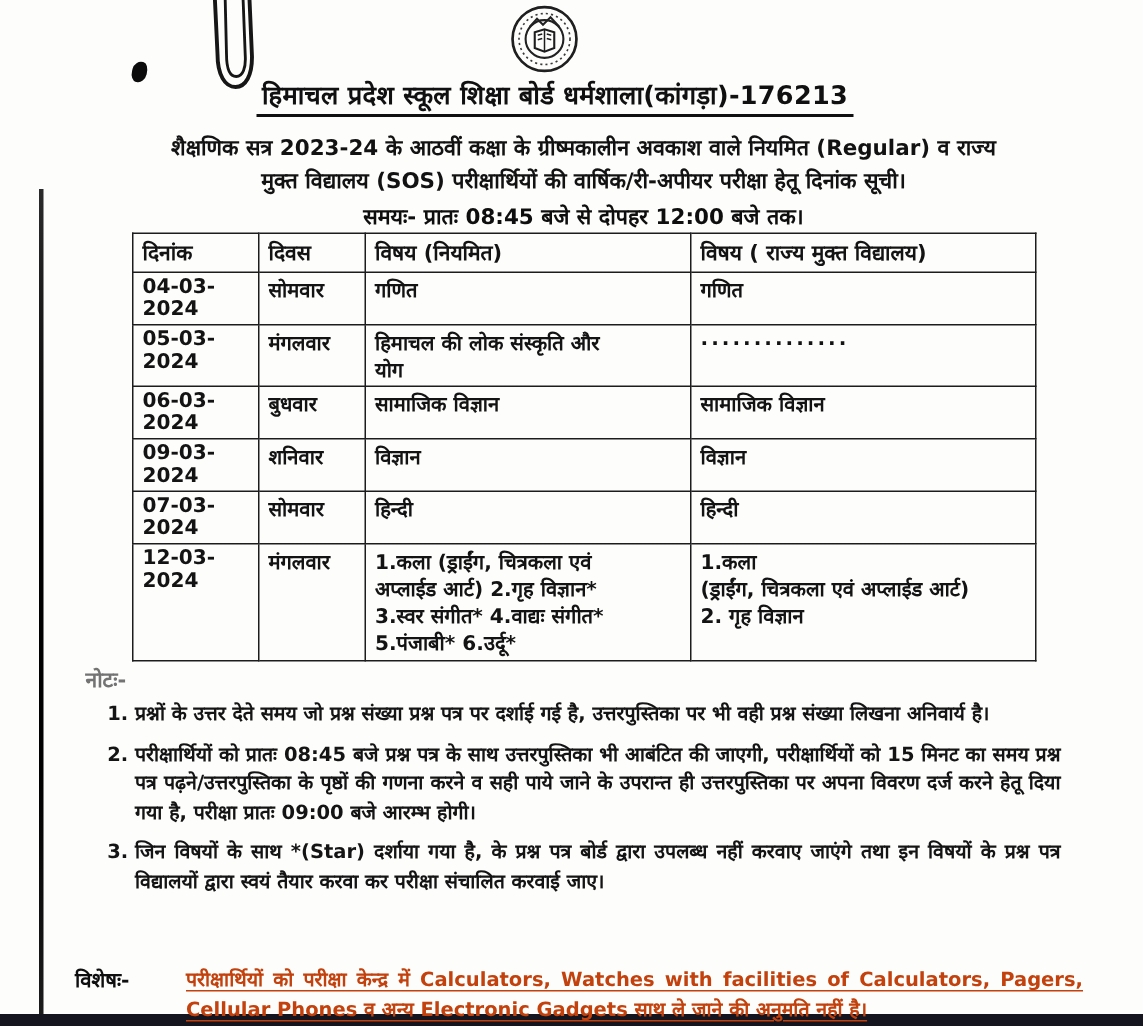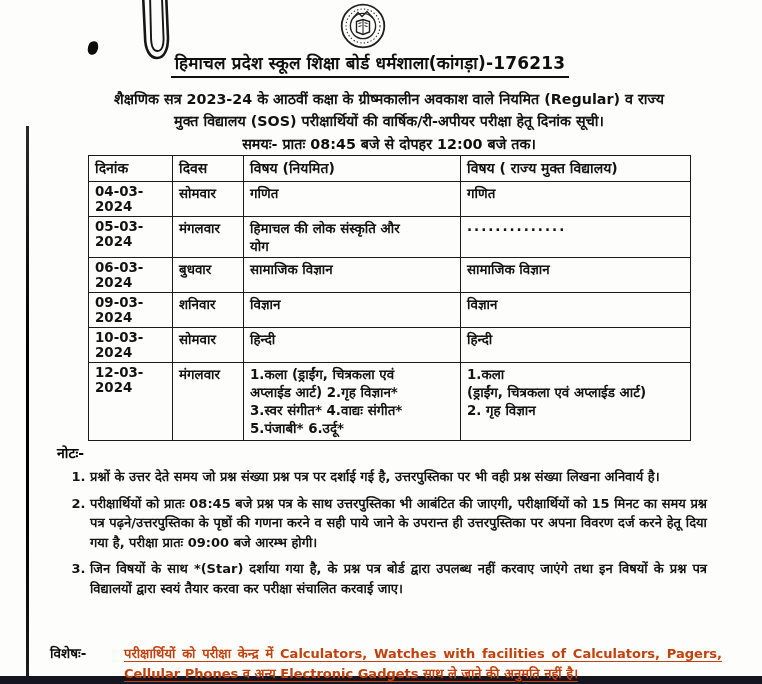--- a/index.html
+++ b/index.html
@@ -63,21 +63,21 @@
   .pre { white-space:pre-line; }
   .dots { letter-spacing:2px; font-weight:bold; font-size:14px; }
   tr.hrow   { height:26px; }
   tr.r-sm   { height:23px; }
   tr.r-md   { height:25px; }
   tr.r-tall { height:38px; }
   tr.r-big  { height:78px; }
 
   
   .notes { position:absolute; left:57px; top:443px; width:650px; }
-  .notes-label { font-size:14px; font-weight:bold; color:#000000; }
+  .notes-label { font-size:14px; font-weight:bold; color:#737373; }
   ol.note-list { margin:5px 0 0 0; padding:0 0 0 33px; }
   ol.note-list li {
     font-size:13px; font-weight:600; line-height:1.5; text-align:justify;
     margin-bottom:7px; color:#141414;
   }
 
   
   .special { position:absolute; left:50px; top:644px; width:672px; display:flex; }
   .special-label { font-size:13.5px; font-weight:bold; width:74px; flex:0 0 74px; color:#0f0f0f; }
   .special-text {
@@ -151,21 +151,21 @@
       <td class="pre">सामाजिक विज्ञान</td>
       <td class="pre">सामाजिक विज्ञान</td>
     </tr>
     <tr class="r-sm">
       <td>09-03-2024</td>
       <td>शनिवार</td>
       <td class="pre">विज्ञान</td>
       <td class="pre">विज्ञान</td>
     </tr>
     <tr class="r-sm">
-      <td>10-03-2024</td>
+      <td>07-03-2024</td>
       <td>सोमवार</td>
       <td class="pre">हिन्दी</td>
       <td class="pre">हिन्दी</td>
     </tr>
     <tr class="r-big">
       <td>12-03-2024</td>
       <td>मंगलवार</td>
       <td class="pre">1.कला (ड्राईंग, चित्रकला एवं
 अप्लाईड आर्ट)  2.गृह विज्ञान*
 3.स्वर संगीत* 4.वाद्यः संगीत*

